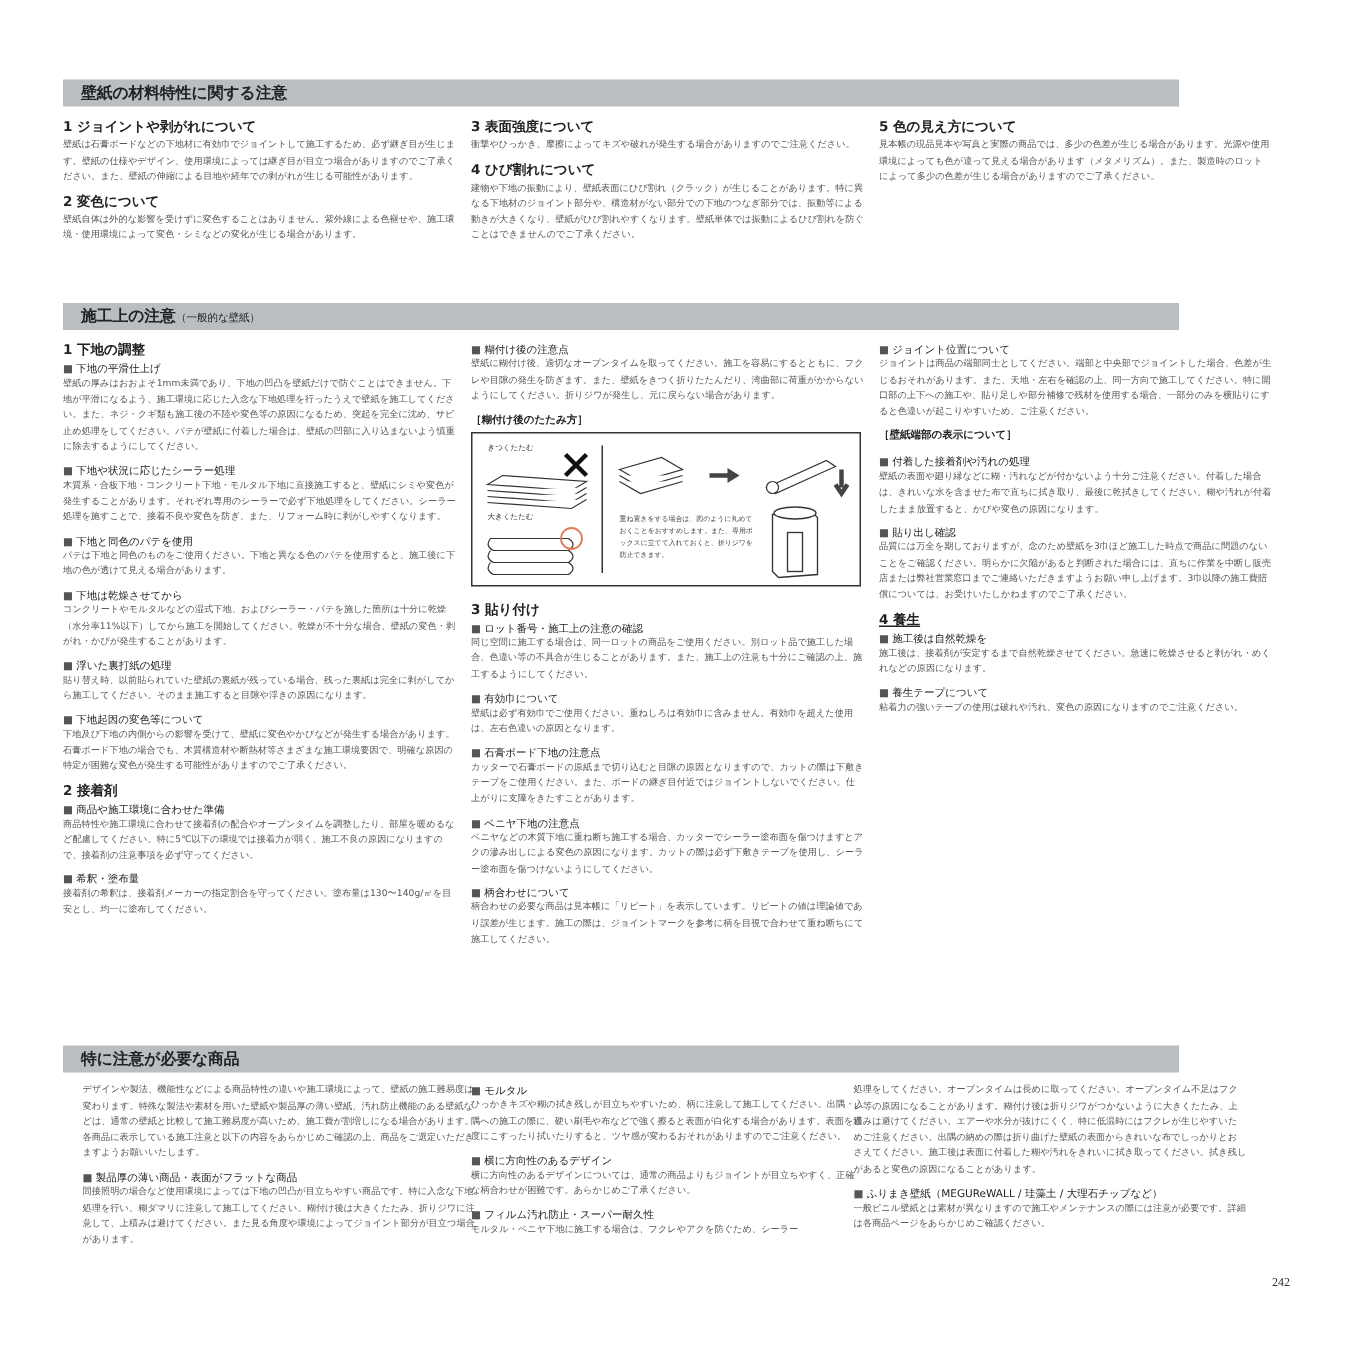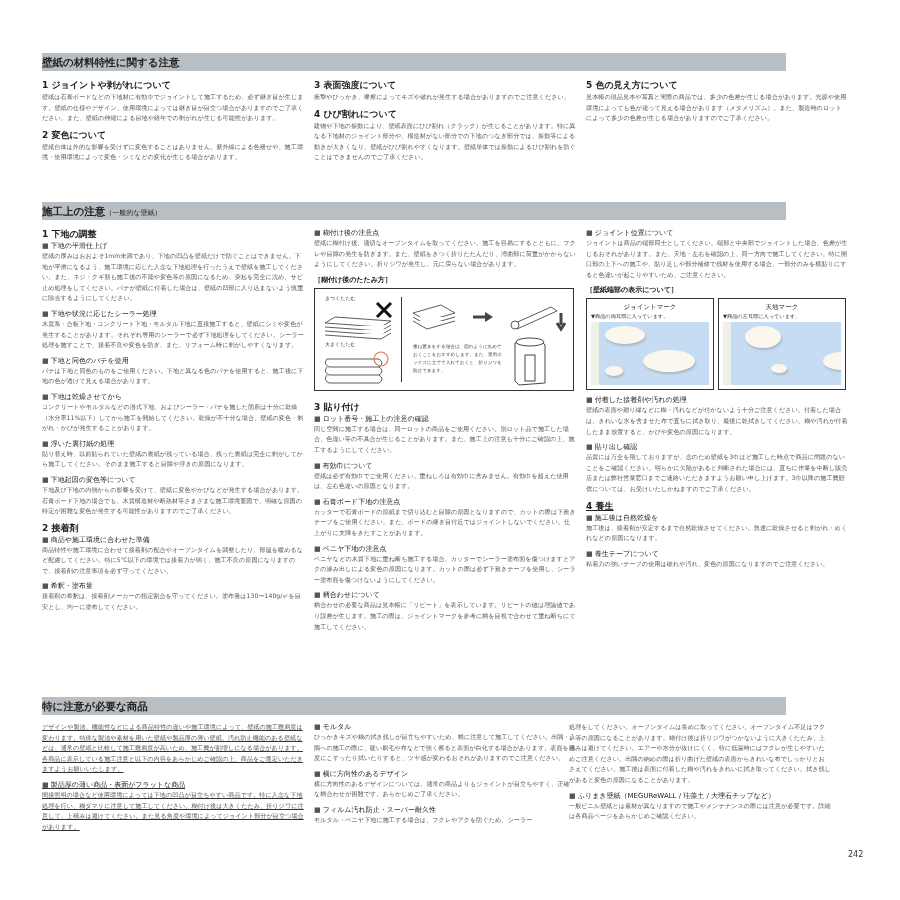--- a/index.html
+++ b/index.html
@@ -1,42 +1,42 @@
 <!DOCTYPE html>
 <html><head>
 <meta charset="utf-8">
 <style>
   * { box-sizing: border-box; margin: 0; padding: 0; }
   html, body { width: 900px; height: 900px; background: #ffffff; overflow: hidden; }
   body { position: relative; font-family: "DejaVu Sans", sans-serif; color: #333; }
   .bar {
     position: absolute; left: 42px; width: 744px; height: 18px;
     background: #b9bec3; color: #222; font-size: 10.5px; font-weight: bold;
-    line-height: 18px; white-space: nowrap;
+    line-height: 18px; padding-left: 12px; white-space: nowrap;
   }
   .bar .sub { font-size: 7px; font-weight: normal; }
   .col { position: absolute; }
   .h2 { font-size: 9px; font-weight: bold; color: #222; line-height: 12px; margin-bottom: 1px; white-space: nowrap; }
   .h3 { font-size: 7px; color: #222; line-height: 10px; margin-bottom: 0; white-space: nowrap; }
   .h3::before { content: "■ "; color: #555; }
   .p { font-size: 6.1px; color: #555; line-height: 10.6px; margin-bottom: 5px; letter-spacing: 0.05px; }
   .gap { height: 5px; }
   .figlabel { font-size: 7px; color: #222; font-weight: bold; line-height: 11px; margin-bottom: 2px; }
   .figbox { border: 1px solid #333; position: relative; background: #fff; }
   .fold-fig { height: 103px; width: 260px; }
   .fold-fig .divider { position: absolute; left: 86px; top: 8px; bottom: 8px; width: 1px; background: #333; }
   .fold-fig .lbl { position: absolute; font-size: 5px; color: #333; }
   .fold-fig .note { position: absolute; left: 98px; top: 54px; font-size: 4.6px; line-height: 8px; color: #444; width: 90px; }
   .marks { display: flex; gap: 4px; width: 260px; }
   .markbox { flex: 1; border: 1px solid #333; height: 92px; padding: 3px 4px; }
   .markbox .title { font-size: 6.5px; text-align: center; color: #222; line-height: 10px; }
   .markbox .sub { font-size: 5.2px; color: #333; line-height: 8px; }
   .markbox .sky { margin-top: 2px; height: 63px; background: #c5dcf2; position: relative; overflow: hidden; border-left: 8px solid #eef1e8; }
   .cloud { position: absolute; background: #fbf7ee; border-radius: 50%; box-shadow: 1px 2px 2px rgba(120,120,120,0.35); }
-  .pageno { position: absolute; left: 848px; top: 850px; font-size: 8px; color: #333; }
+  .pageno { position: absolute; left: 848px; top: 850px; font-size: 8px; color: #333; font-family: Liberation Serif, serif; }
 </style>
 </head>
 <body>
 
 <div class="bar" style="top:53px;">
   <span>壁紙の材料特性に関する注意</span>
 </div>
 
 <div class="col" style="left:42px; top:79px; width:262px;">
   <div class="h2">1 ジョイントや剥がれについて</div>
@@ -139,58 +139,37 @@
   <div class="h3">ベニヤ下地の注意点</div>
   <div class="p">ベニヤなどの木質下地に重ね断ち施工する場合、カッターでシーラー塗布面を傷つけますとアクの滲み出しによる変色の原因になります。カットの際は必ず下敷きテープを使用し、シーラー塗布面を傷つけないようにしてください。</div>
   <div class="h3">柄合わせについて</div>
   <div class="p">柄合わせの必要な商品は見本帳に「リピート」を表示しています。リピートの値は理論値であり誤差が生じます。施工の際は、ジョイントマークを参考に柄を目視で合わせて重ね断ちにて施工してください。</div>
 </div>
 
 <div class="col" style="left:586px; top:228px; width:262px;">
   <div class="h3">ジョイント位置について</div>
   <div class="p">ジョイントは商品の端部同士としてください。端部と中央部でジョイントした場合、色差が生じるおそれがあります。また、天地・左右を確認の上、同一方向で施工してください。特に開口部の上下への施工や、貼り足しや部分補修で残材を使用する場合、一部分のみを横貼りにすると色違いが起こりやすいため、ご注意ください。</div>
   <div class="figlabel">［壁紙端部の表示について］</div>
-  <div class="marks">
-    <div class="markbox">
-      <div class="title">ジョイントマーク</div>
-      <div class="sub">▼商品の両耳部に入っています。</div>
-      <div class="sky">
-        <div class="cloud" style="left:6px; top:4px; width:40px; height:18px;"></div>
-        <div class="cloud" style="left:44px; top:28px; width:52px; height:22px;"></div>
-        <div class="cloud" style="left:6px; top:44px; width:18px; height:10px;"></div>
-
-      </div>
-    </div>
-    <div class="markbox">
-      <div class="title">天地マーク</div>
-      <div class="sub">▼商品の左耳部に入っています。</div>
-      <div class="sky">
-        <div class="cloud" style="left:14px; top:4px; width:36px; height:22px;"></div>
-        <div class="cloud" style="left:40px; top:42px; width:16px; height:9px;"></div>
-        <div class="cloud" style="left:92px; top:30px; width:34px; height:18px;"></div>
-      </div>
-    </div>
-  </div>
   <div class="gap"></div>
   <div class="h3">付着した接着剤や汚れの処理</div>
   <div class="p">壁紙の表面や廻り縁などに糊・汚れなどが付かないよう十分ご注意ください。付着した場合は、きれいな水を含ませた布で直ちに拭き取り、最後に乾拭きしてください。糊や汚れが付着したまま放置すると、かびや変色の原因になります。</div>
   <div class="h3">貼り出し確認</div>
   <div class="p">品質には万全を期しておりますが、念のため壁紙を3巾ほど施工した時点で商品に問題のないことをご確認ください。明らかに欠陥があると判断された場合には、直ちに作業を中断し販売店または弊社営業窓口までご連絡いただきますようお願い申し上げます。3巾以降の施工費賠償については、お受けいたしかねますのでご了承ください。</div>
   <div class="h2" style="margin-top:4px;text-decoration:underline;">4 養生</div>
   <div class="h3">施工後は自然乾燥を</div>
   <div class="p">施工後は、接着剤が安定するまで自然乾燥させてください。急速に乾燥させると剥がれ・めくれなどの原因になります。</div>
   <div class="h3">養生テープについて</div>
   <div class="p">粘着力の強いテープの使用は破れや汚れ、変色の原因になりますのでご注意ください。</div>
 </div>
 
 <div class="bar" style="top:697px;">
   <span>特に注意が必要な商品</span>
 </div>
 
-<div class="col" style="left:42px; top:722px; width:262px;text-decoration:underline;">
+<div class="col" style="left:55px; top:722px; width:262px;">
   <div class="p">デザインや製法、機能性などによる商品特性の違いや施工環境によって、壁紙の施工難易度は変わります。特殊な製法や素材を用いた壁紙や製品厚の薄い壁紙、汚れ防止機能のある壁紙などは、通常の壁紙と比較して施工難易度が高いため、施工費が割増しになる場合があります。各商品に表示している施工注意と以下の内容をあらかじめご確認の上、商品をご選定いただきますようお願いいたします。</div>
   <div class="h3">製品厚の薄い商品・表面がフラットな商品</div>
   <div class="p">間接照明の場合など使用環境によっては下地の凹凸が目立ちやすい商品です。特に入念な下地処理を行い、糊ダマリに注意して施工してください。糊付け後は大きくたたみ、折りジワに注意して、上積みは避けてください。また見る角度や環境によってジョイント部分が目立つ場合があります。</div>
 </div>
 
 <div class="col" style="left:314px; top:722px; width:262px;">
   <div class="h3">モルタル</div>
   <div class="p">ひっかきキズや糊の拭き残しが目立ちやすいため、柄に注意して施工してください。出隅・入隅への施工の際に、硬い刷毛や布などで強く擦ると表面が白化する場合があります。表面を過度にこすったり拭いたりすると、ツヤ感が変わるおそれがありますのでご注意ください。</div>
   <div class="h3">横に方向性のあるデザイン</div>
   <div class="p">横に方向性のあるデザインについては、通常の商品よりもジョイントが目立ちやすく、正確な柄合わせが困難です。あらかじめご了承ください。</div>

